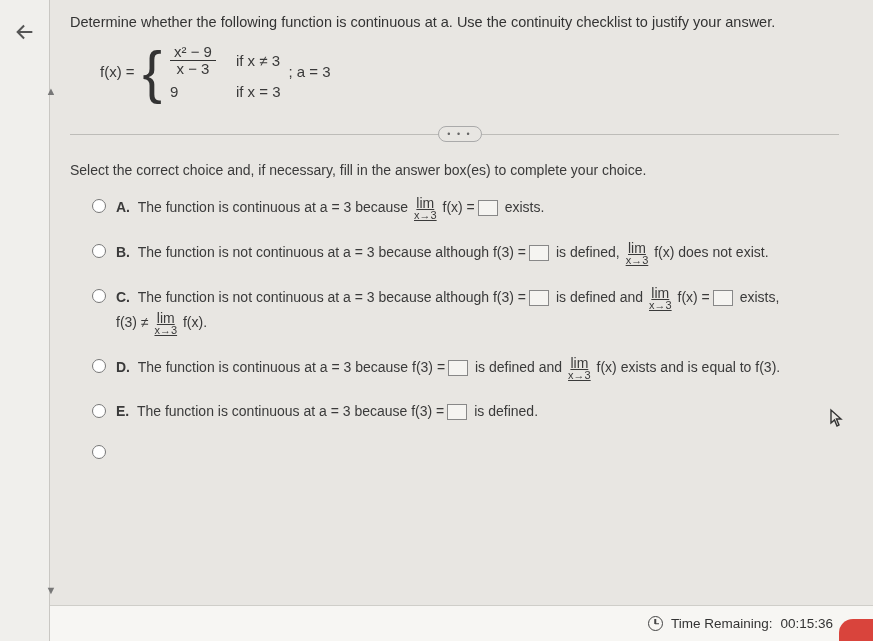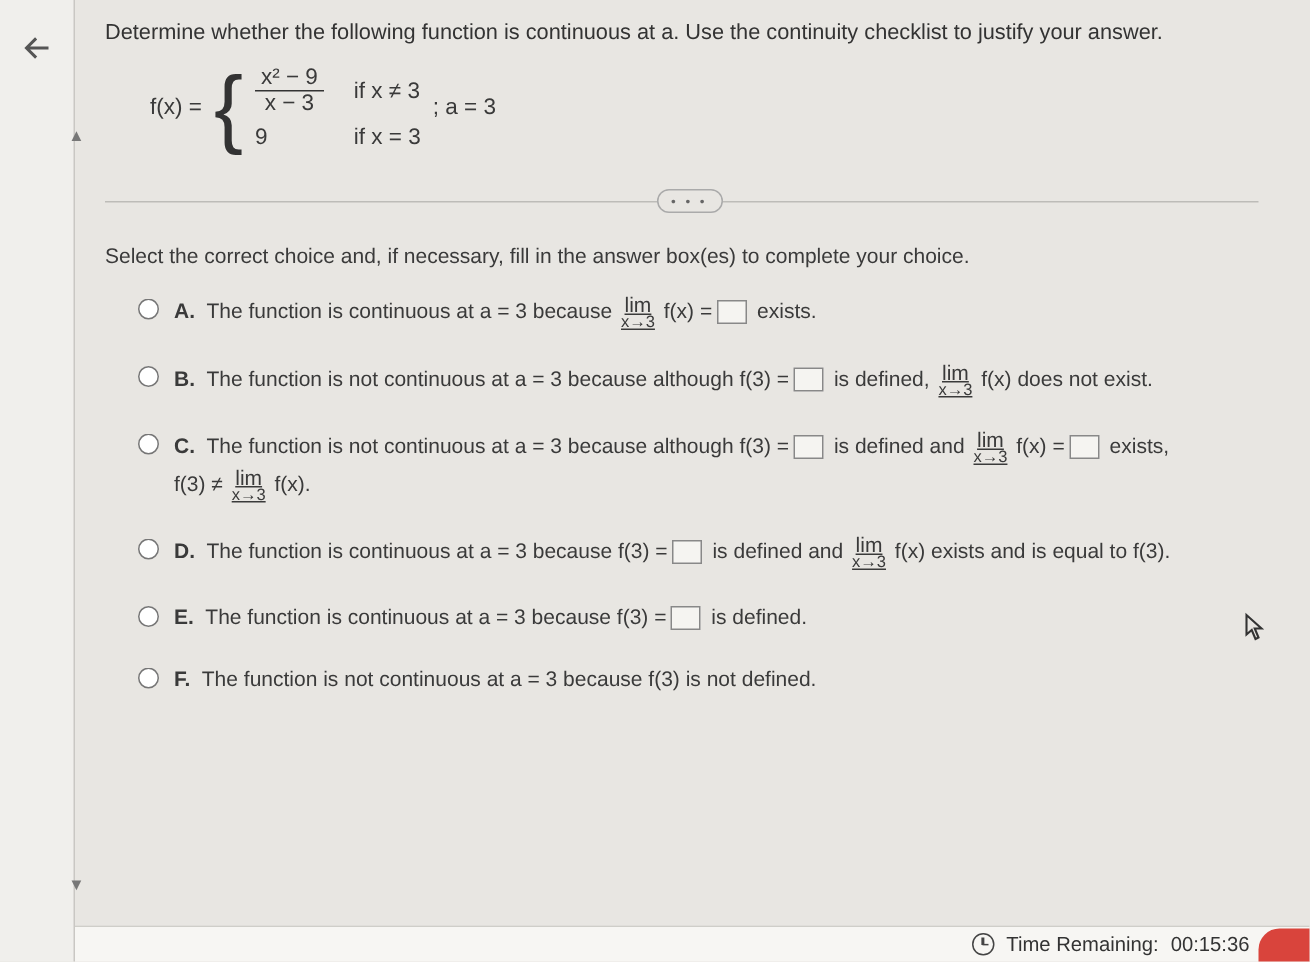--- a/index.html
+++ b/index.html
@@ -134,21 +134,21 @@
   .limit .bot { font-size: 11px; }
   .cursor-icon {
     position: absolute;
     right: 28px;
     top: 408px;
     color: #333;
   }
   .footer {
     position: absolute;
     bottom: 0; left: 50px; right: 0;
-    height: 24px;
+    height: 36px;
     background: #f7f6f3;
     border-top: 1px solid #cfcec9;
     display: flex;
     align-items: center;
     justify-content: flex-end;
     padding-right: 40px;
     gap: 8px;
     font-size: 13.5px;
     color: #333;
   }
@@ -296,24 +296,20 @@
       <input type="radio" name="ans" style="">
       <span>
         <span class="letter">E.</span>
         <span>The function is continuous at a = 3 because </span><span>f(3) =</span><span class="ansbox"></span>
         <span> is defined.</span>
       </span>
     </label>
 
     <label class="choice">
       <input type="radio" name="ans" style="">
-      <span>
-        <span class="letter">F.</span>
-        <span>The function is not continuous at a = 3 because f(3) is not defined.</span>
-      </span>
     </label>
 
   </div>
 </div>
 
 <div class="cursor-icon">
   <svg width="16" height="20" viewBox="0 0 16 20" fill="none" stroke="#333" stroke-width="1.4">
       <path d="M2 2 L2 15 L5.5 12 L8 18 L10 17 L7.5 11 L12 11 Z"></path>
     </svg>
 </div>

